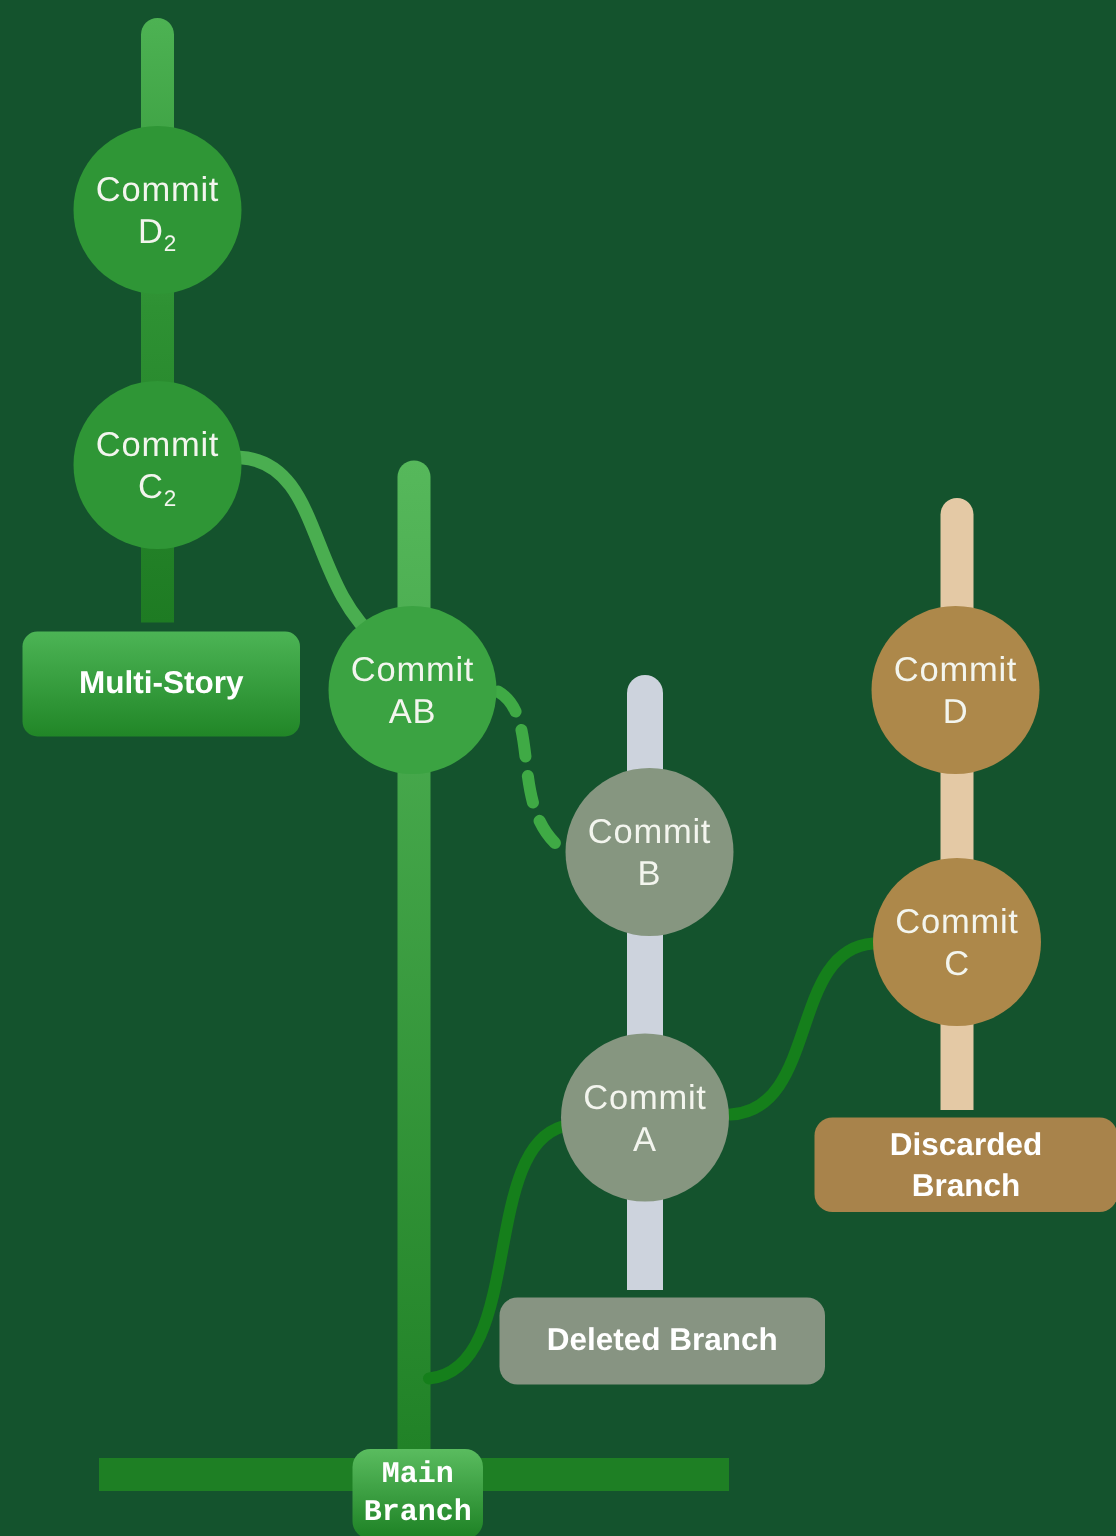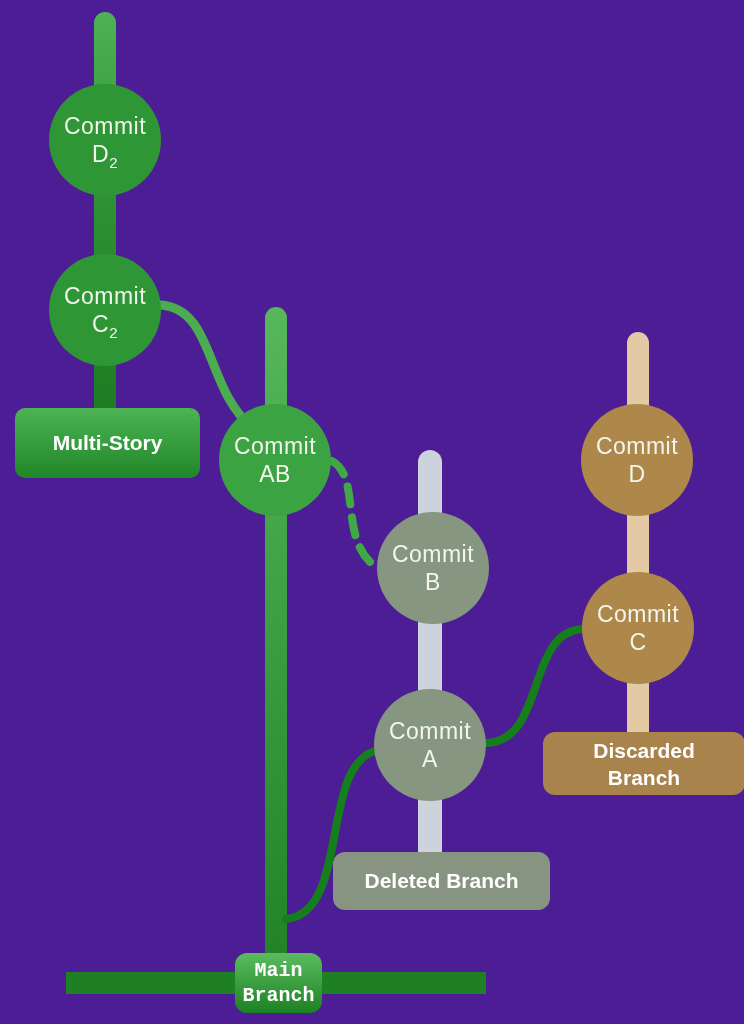--- a/index.html
+++ b/index.html
@@ -1,20 +1,20 @@
 <!DOCTYPE html>
 <html><head>
 <meta charset="utf-8">
 <style>
   html, body { margin: 0; padding: 0; background: #ffffff; }
   .canvas {
     position: relative;
     width: 744px;
     height: 1024px;
-    background: #4c1d95;
+    background: #14532d;
     overflow: hidden;
     font-family: "Liberation Sans", sans-serif;
   }
 
   
   .trunk { position: absolute; z-index: 1; }
   .trunk-treehouse {
     left: 94px; top: 12px; width: 22px; height: 403px;
     border-radius: 11px 11px 0 0;
     background: linear-gradient(#4db253, #2e9133 48%, #1e7b23);
@@ -63,21 +63,21 @@
   .pos-b  { left: 377px; top: 512px; }
   .pos-a  { left: 374px; top: 689px; }
   .pos-d  { left: 581px; top: 404px; }
   .pos-c  { left: 582px; top: 572px; }
 
   
   .branch-label {
     position: absolute; z-index: 4;
     display: flex; flex-direction: column;
     align-items: center; justify-content: center;
-    color: #ffffff; font-weight: bold; text-align: center;
+    color: #ffffff; font-weight: bold; text-align: center; margin-top: 13px;
   }
   .label-treehouse {
     left: 15px; top: 408px; width: 185px; height: 70px;
     border-radius: 10px; font-size: 21px; line-height: 26px;
     background: linear-gradient(#4cb455, #218627);
   }
   .label-main {
     left: 235px; top: 953px; width: 87px; height: 60px;
     border-radius: 12px; font-size: 20px; line-height: 25px;
     background: linear-gradient(#5abc5f, #1d8124);

